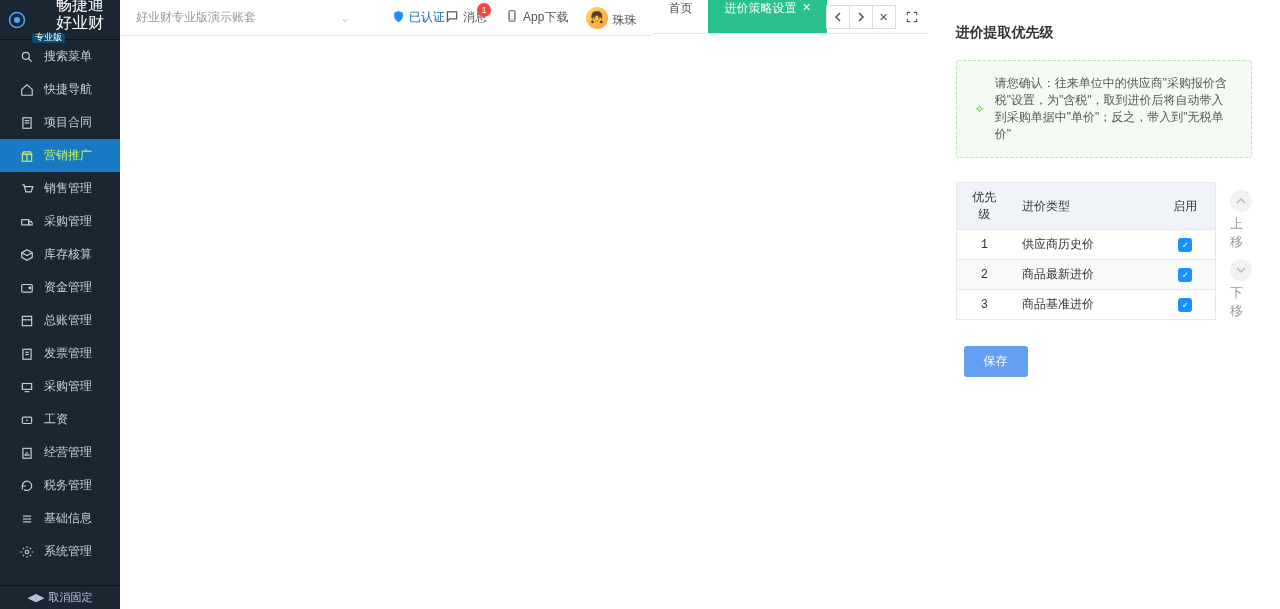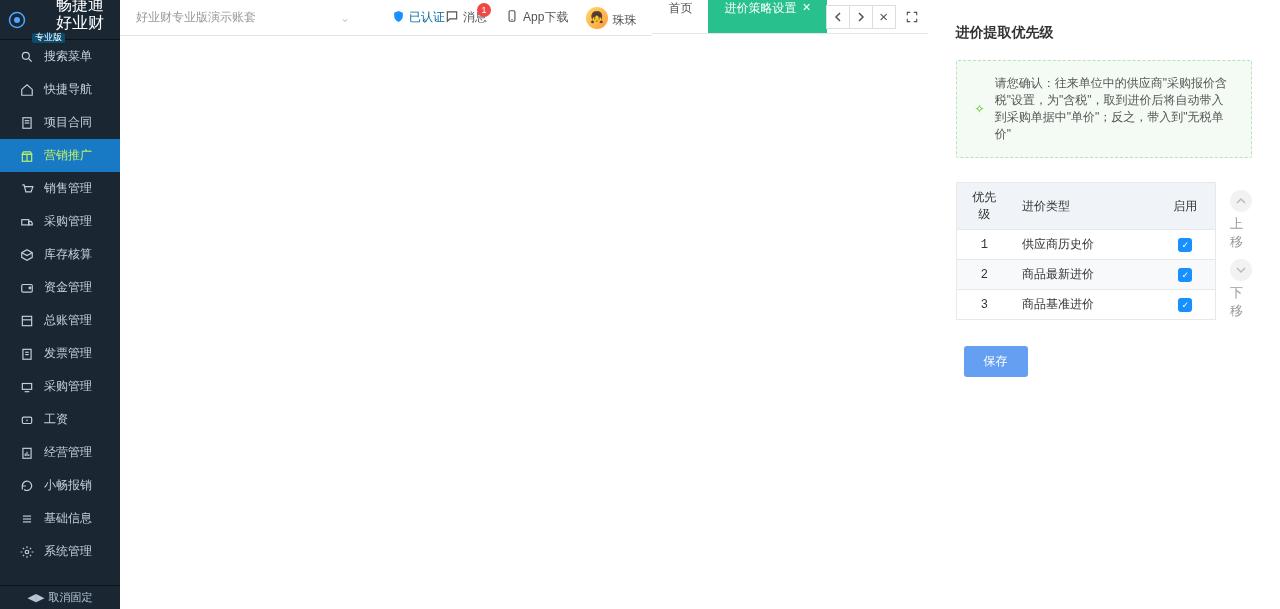--- a/index.html
+++ b/index.html
@@ -206,21 +206,21 @@
           </span>
           <span>经营管理</span>
         </div>
       <div class="menu-item">
           <span class="menu-icon">
             <svg viewBox="0 0 24 24" fill="none" stroke="currentColor" stroke-width="2">
               <path d="M4 12a8 8 0 1 1 3 6"></path>
               <polyline points="4 18 4 12 10 12"></polyline>
             </svg>
           </span>
-          <span>小畅报销</span>
+          <span>税务管理</span>
         </div>
       <div class="menu-item">
           <span class="menu-icon">
             <svg viewBox="0 0 24 24" fill="none" stroke="currentColor" stroke-width="2">
               <line x1="5" y1="7" x2="19" y2="7"></line>
               <line x1="5" y1="12" x2="19" y2="12"></line>
               <line x1="5" y1="17" x2="19" y2="17"></line>
             </svg>
           </span>
           <span>基础信息</span>

